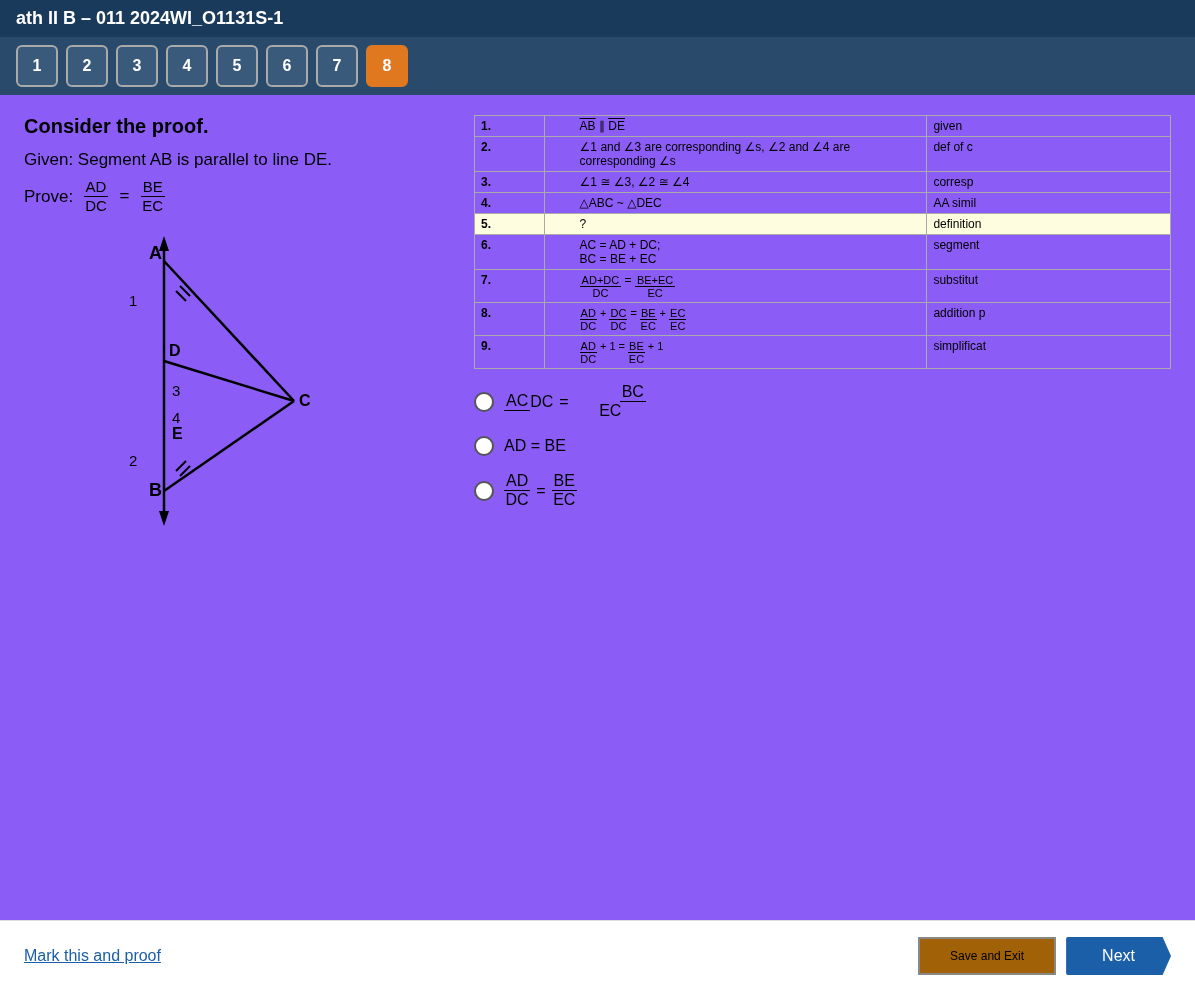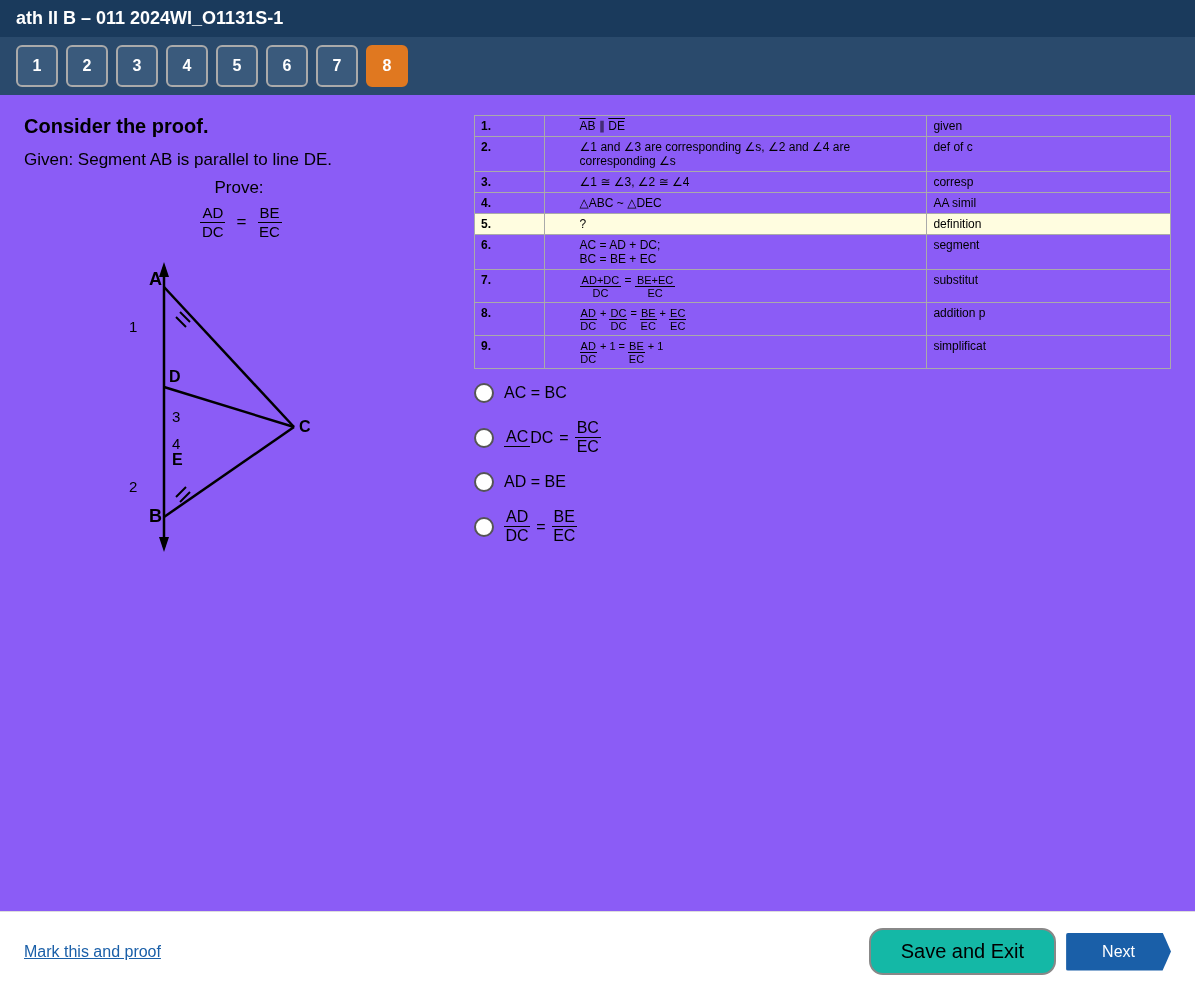--- a/index.html
+++ b/index.html
@@ -69,21 +69,20 @@
     .given-text {
       font-size: 17px;
       margin-bottom: 8px;
     }
     .prove-text {
       font-size: 17px;
       margin-bottom: 16px;
       display: flex;
       align-items: center;
       gap: 6px;
-      flex-direction: column;
     }
     .fraction {
       display: inline-flex;
       flex-direction: column;
       align-items: center;
       font-size: 15px;
       vertical-align: middle;
     }
     .fraction .num {
       border-bottom: 1.5px solid black;
@@ -161,26 +160,26 @@
       left: 0;
       width: 1195px;
     }
     .mark-return-link {
       color: #1a5fa8;
       text-decoration: underline;
       cursor: pointer;
       font-size: 16px;
     }
     .btn-save {
-      background: #14b8a6;
+      background: #a16207;
       border: 2px solid #888;
       padding: 10px 30px;
-      font-size: 20px;
+      font-size: 12px;
       cursor: pointer;
-      border-radius: 14px;
+      border-radius: 0;
     }
     .btn-next {
       background: #1a5fa8;
       color: white;
       border: none;
       padding: 10px 36px;
       font-size: 16px;
       cursor: pointer;
       clip-path: polygon(0 0, 92% 0, 100% 50%, 92% 100%, 0 100%);
       border-radius: 2px;
@@ -377,35 +376,31 @@
               </span>
             </td>
             <td class="reason">simplificat</td>
           </tr>
 
         </tbody>
       </table>
 
       <div class="answer-section">
 
-        <div class="answer-choice">
-          <div class="radio-circle"></div>
-          <span>AC = BC</span>
-        </div>
 
         <div class="answer-choice">
           <div class="radio-circle"></div>
           <span style="display:flex;align-items:center;gap:6px;">
             <span style="display:inline-flex;flex-direction:row;align-items:center;">
               <span style="border-bottom:1.5px solid black;padding:0 2px;">AC</span>
               <span>DC</span>
             </span>
             =
             <span style="display:inline-flex;flex-direction:column;align-items:center;">
-              <span style="border-bottom:1.5px solid black;padding:0 2px;">BC</span>
+              <span style="border-bottom:1.5px solid black;padding:0 2px;margin-left:45px;">BC</span>
               <span>EC</span>
             </span>
           </span>
         </div>
 
         <div class="answer-choice">
           <div class="radio-circle"></div>
           <span>AD = BE</span>
         </div>
 

